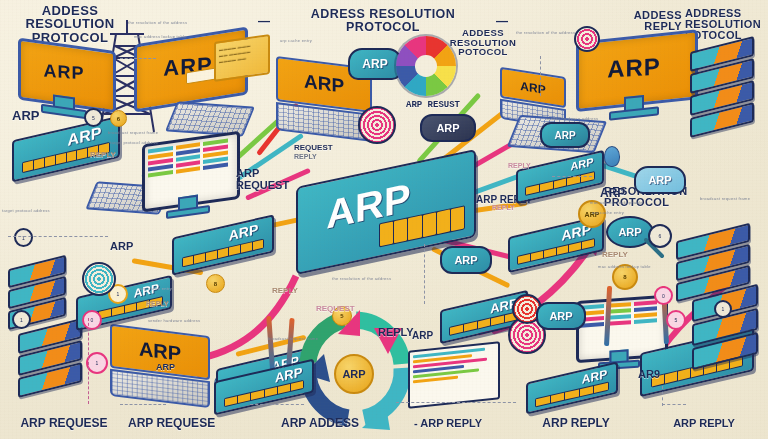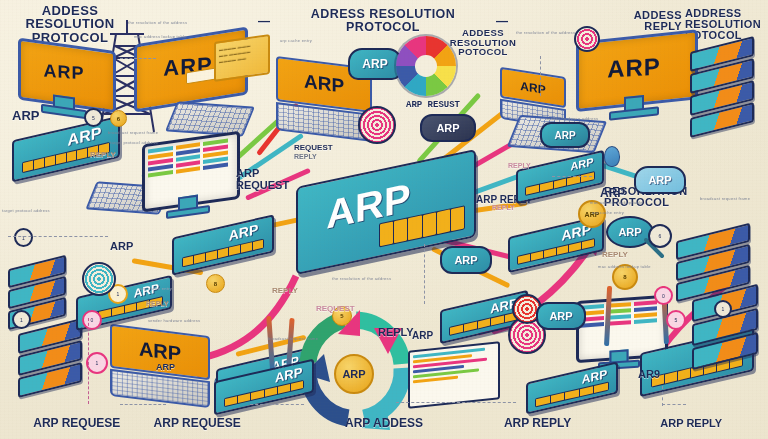--- a/index.html
+++ b/index.html
@@ -610,18 +610,19 @@
   <div class="abs lbl blur2" style="left:272px;top:286px;font-size:8px;color:#a98a72;">REPLY</div>
   <div class="abs lbl blur2" style="left:146px;top:300px;font-size:7px;color:#a98a72;">REPLY</div>
   <div class="abs lbl blur2" style="left:602px;top:250px;font-size:8px;color:#a98a72;">REPLY</div>
   <div class="abs lbl blur2" style="left:508px;top:162px;font-size:7px;color:#c98aa0;">REPLY</div>
   <div class="abs lbl" style="left:156px;top:362px;font-size:9px;color:#1d2a57;">ARP</div>
 
   <div class="abs" style="left:0;top:412px;width:768px;height:27px;display:flex;">
     <div class="lbl" style="flex:1;text-align:center;font-size:12px;line-height:22px;">ARP REQUESE</div>
     <div class="lbl" style="flex:1;text-align:left;font-size:12px;line-height:22px;">ARP REQUESE</div>
     <div class="lbl" style="flex:1;text-align:center;font-size:12px;line-height:22px;">ARP ADDESS</div>
+    <div class="lbl" style="flex:1;text-align:center;font-size:11px;line-height:22px;">- ARP REPLY</div>
     <div class="lbl" style="flex:1;text-align:center;font-size:12px;line-height:22px;">ARP REPLY</div>
     <div class="lbl" style="flex:1;text-align:center;font-size:11px;line-height:22px;">ARP REPLY</div>
   </div>
 
   <div id="grain"></div>
 </div>
 
 </body></html>

